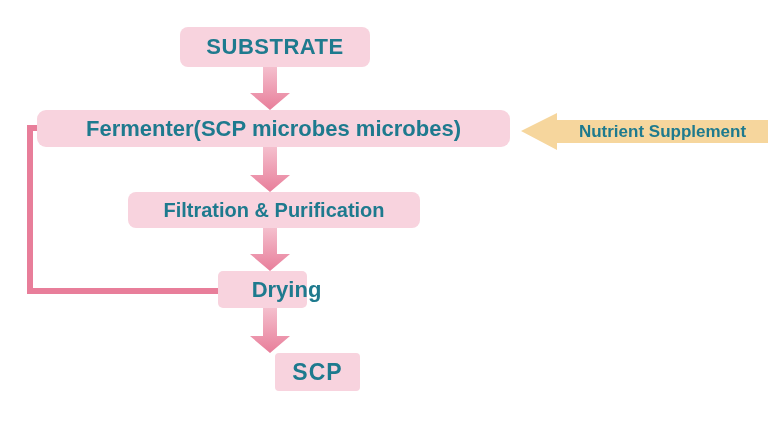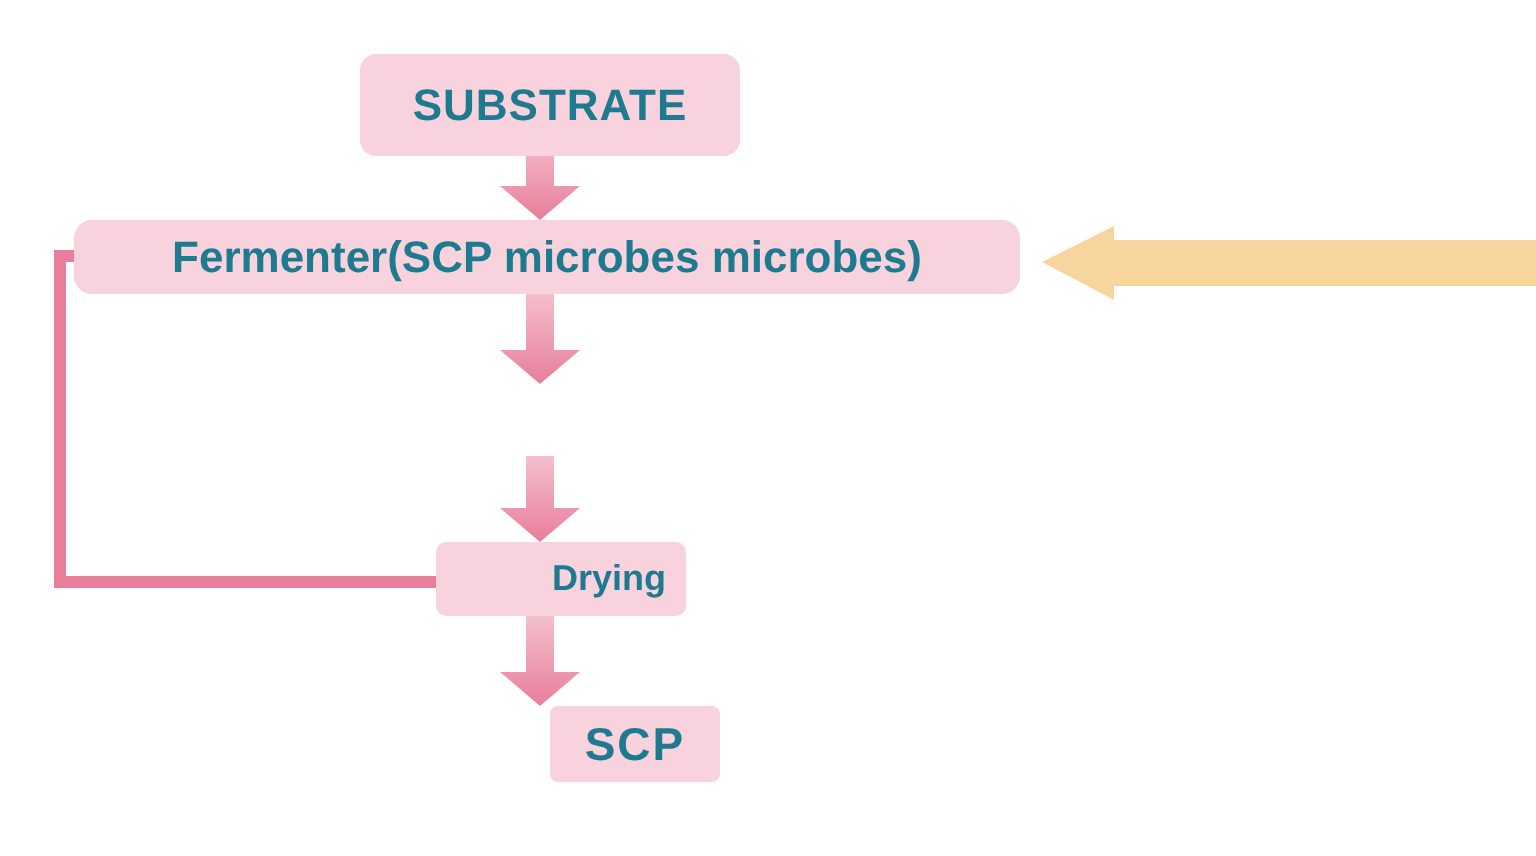--- a/index.html
+++ b/index.html
@@ -40,24 +40,24 @@
   .node {
     position: absolute;
     display: flex;
     align-items: center;
     justify-content: center;
     background: var(--node-fill);
     color: var(--node-text);
     font-weight: bold;
     white-space: nowrap;
   }
-  .node-substrate   { left: 180px; top: 27px;  width: 190px; height: 51px; border-radius: 8px; font-size: 22px; letter-spacing: 0.5px; }
+  .node-substrate   { left: 180px; top: 27px;  width: 190px; height: 40px; border-radius: 8px; font-size: 22px; letter-spacing: 0.5px; }
   .node-fermenter   { left: 37px;  top: 110px; width: 473px; height: 37px; border-radius: 9px; font-size: 22px; }
   .node-filtration  { left: 128px; top: 192px; width: 292px; height: 36px; border-radius: 8px; font-size: 20px; }
-  .node-drying      { left: 218px; top: 271px; width: 125px; height: 37px; border-radius: 5px; font-size: 18px; padding-left: 48px; }
+  .node-drying      { left: 218px; top: 271px; width: 89px; height: 37px; border-radius: 5px; font-size: 22px; padding-left: 48px; }
   .node-scp         { left: 227px; top: 353px; width: 85px;  height: 38px; border-radius: 4px; font-size: 23px; letter-spacing: 1px; margin-left: 48px; }
   .supplement-label {
     position: absolute;
     left: 557px; top: 119px; width: 211px; height: 25px;
     display: flex;
     align-items: center;
     justify-content: center;
     color: var(--supplement-text);
     font-weight: bold;
     font-size: 17px;
@@ -84,19 +84,21 @@
     <path class="down-arrow" d="M263,228 H277 V254 H290 L270,271 L250,254 H263 Z"></path>
     <path class="down-arrow" d="M263,308 H277 V336 H290 L270,353 L250,336 H263 Z"></path>
 
     <path class="supplement-arrow" d="M521,131 L557,113 V120 H768 V143 H557 V150 Z"></path>
   </svg>
 
   <div class="node node-substrate">SUBSTRATE</div>
 
   <div class="node node-fermenter">Fermenter(SCP microbes microbes)</div>
 
+  <div class="node node-filtration">Filtration &amp; Purification</div>
 
   <div class="node node-drying">Drying</div>
 
   <div class="node node-scp">SCP</div>
 
+  <div class="supplement-label">Nutrient Supplement</div>
 
 </div>
 
 </body></html>

